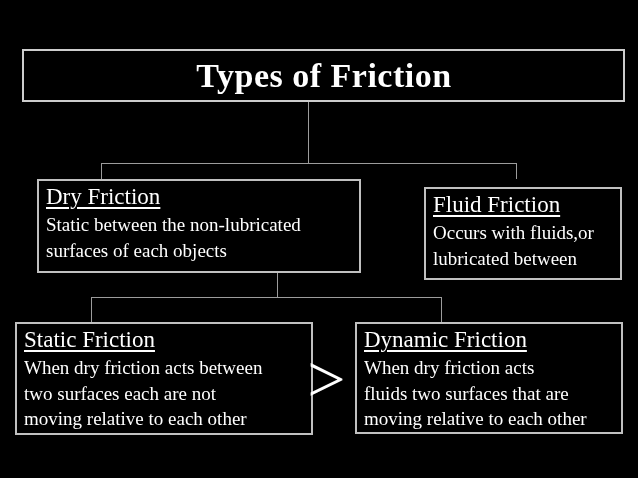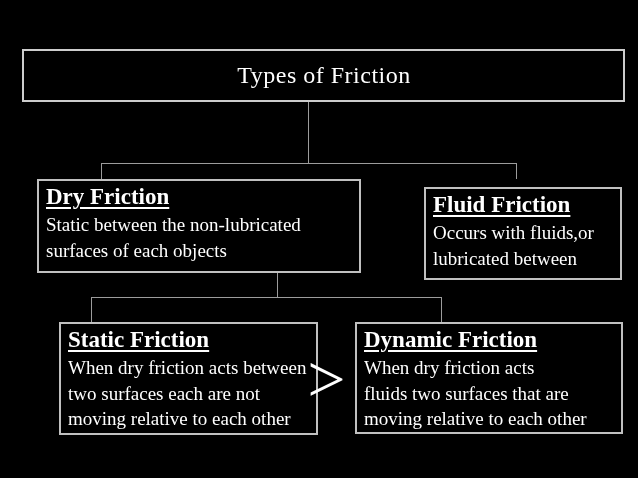--- a/index.html
+++ b/index.html
@@ -27,41 +27,42 @@
     left: 22px;
     top: 49px;
     width: 603px;
     height: 53px;
     border-color: #cdcdcd;
     display: flex;
     align-items: center;
     justify-content: center;
   }
   .title-text {
-    font-size: 24px;
+    font-size: 34px;
     letter-spacing: 0.5px;
     white-space: nowrap;
+    font-weight: bold;
   }
   .node-heading {
     font-size: 23px;
-    font-weight: bold;
+    font-weight: normal;
     text-decoration: underline;
     text-decoration-thickness: 2px;
     text-underline-offset: 3px;
     line-height: 1.25;
     white-space: nowrap;
   }
   .node-line {
     font-size: 19px;
     line-height: 1.36;
     white-space: nowrap;
   }
   .node-dry     { left: 37px;  top: 179px; width: 324px; height: 94px; }
   .node-fluid   { left: 424px; top: 187px; width: 198px; height: 93px; }
-  .node-static  { left: 15px;  top: 322px; width: 259px; height: 113px; margin-left: 44px; }
+  .node-static  { left: 15px;  top: 322px; width: 298px; height: 113px; }
   .node-dynamic { left: 355px; top: 322px; width: 268px; height: 112px; }
   .connector {
     position: absolute;
     background: #9c9c9c;
   }
   .c-v1  { left: 308px; top: 102px; width: 1px;   height: 61px; }
   .c-h1  { left: 101px; top: 163px; width: 416px; height: 1px;  }
   .c-d1l { left: 101px; top: 163px; width: 1px;   height: 16px; }
   .c-d1r { left: 516px; top: 163px; width: 1px;   height: 16px; }
   .c-v2  { left: 277px; top: 273px; width: 1px;   height: 24px; }

